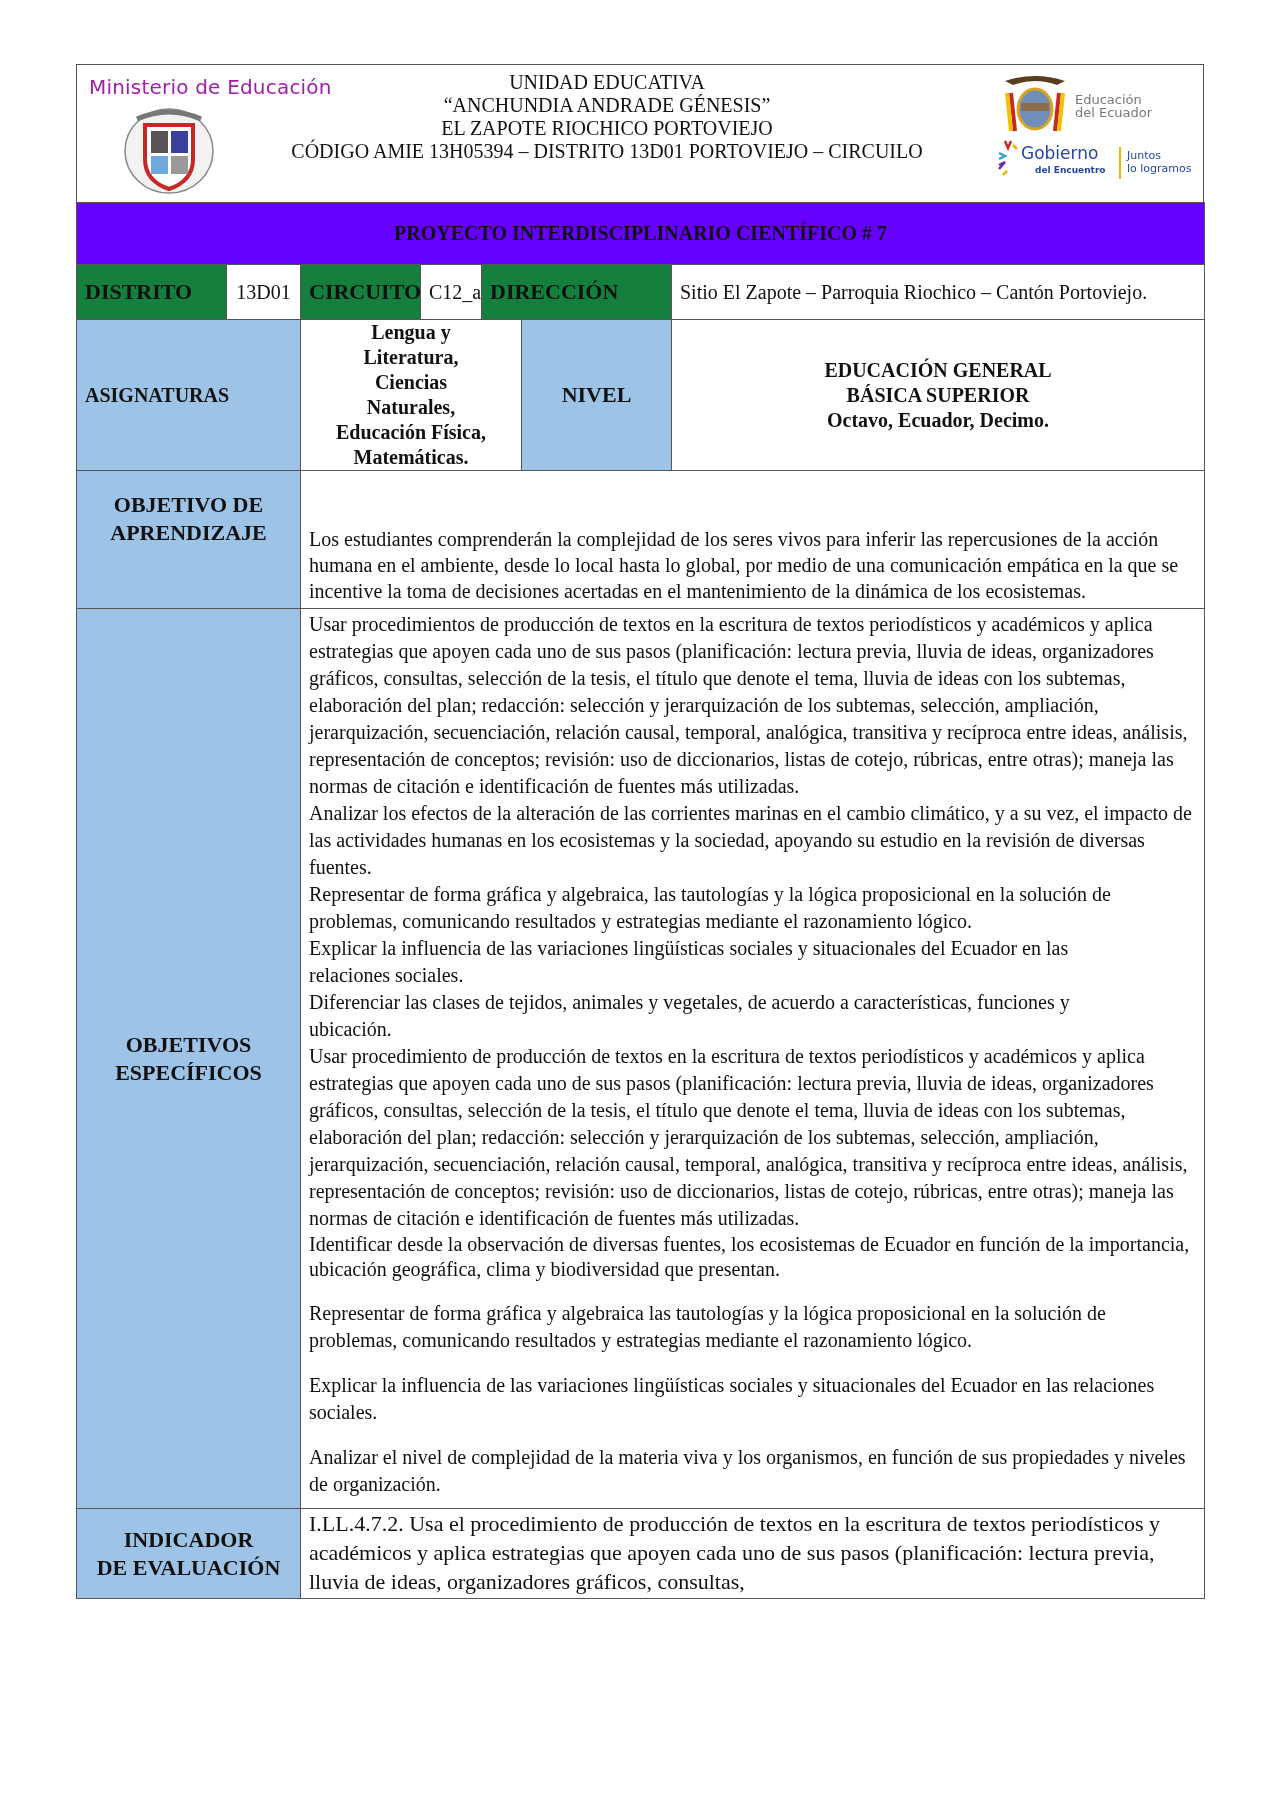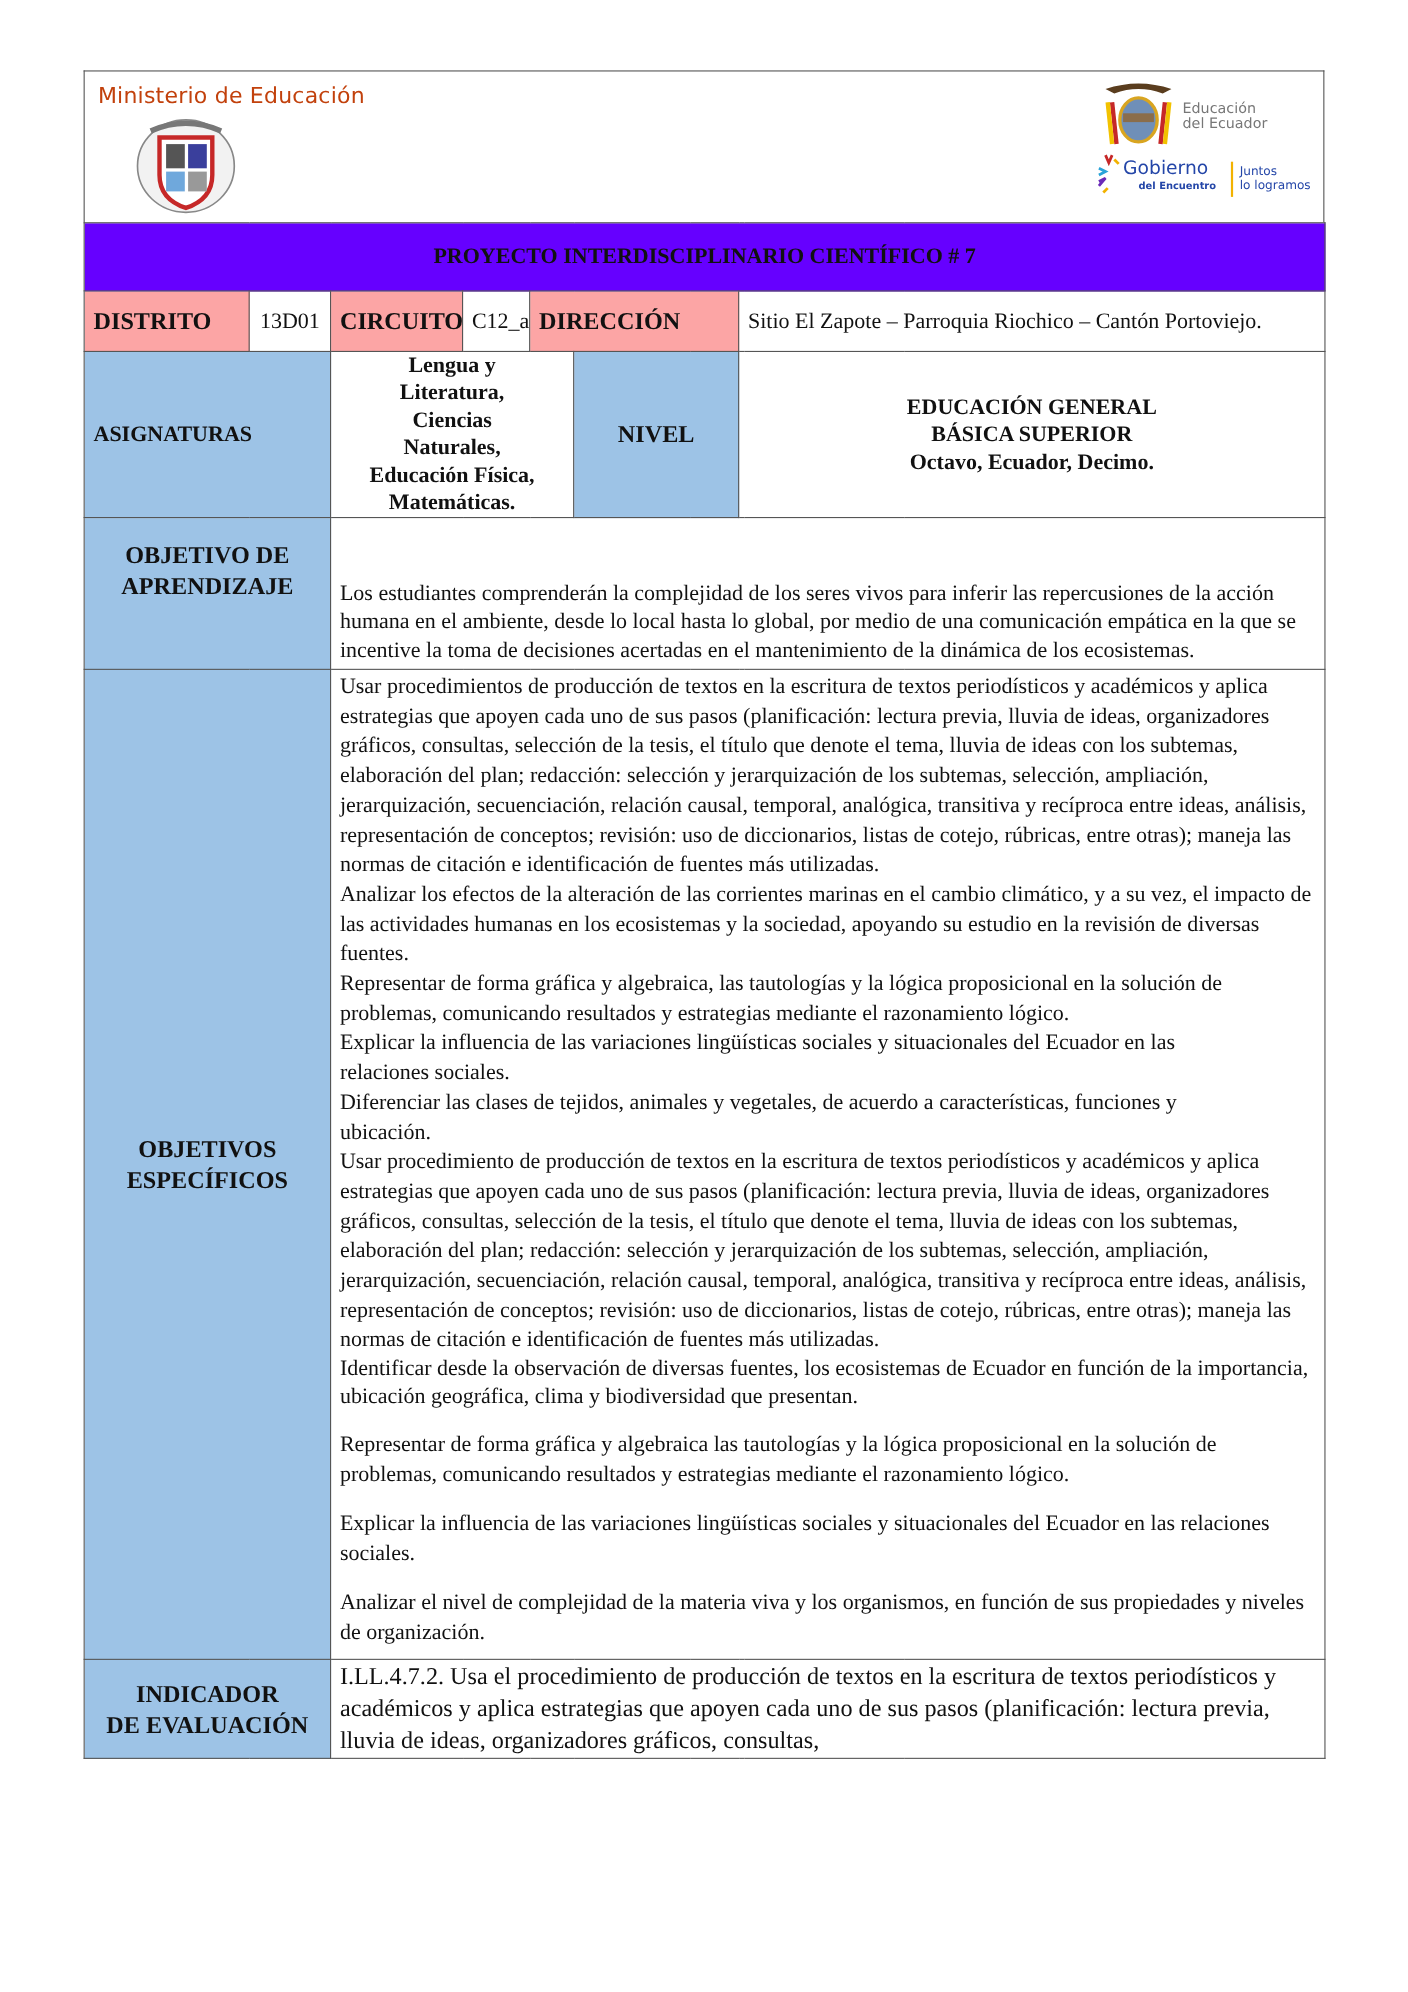--- a/index.html
+++ b/index.html
@@ -1,30 +1,30 @@
 <!DOCTYPE html>
 <html><head>
 <meta charset="utf-8">
 <style>
   html, body { margin: 0; padding: 0; background: #ffffff; }
   body { width: 1280px; height: 1811px; position: relative; font-family: "Liberation Serif", serif; color: #111; }
   .page { position: absolute; left: 76px; top: 64px; width: 1128px; }
   table.doc { border-collapse: collapse; width: 1128px; table-layout: fixed; }
   table.doc td { border: 1.5px solid #555; padding: 0 8px; vertical-align: middle; }
   .purple-bar { background: #6600ff; }
-  .violet { background: #fca5a5; }
+  .violet { background: #15803d; }
   .blue { background: #9dc3e6; }
   .bold { font-weight: bold; }
   .center { text-align: center; }
   .f20 { font-size: 20px; line-height: 25px; }
   .f22 { font-size: 22px; line-height: 28px; }
 
   
   .header { position: relative; height: 138px; border: 1.5px solid #555; border-bottom: none; box-sizing: border-box; }
-  .ministerio { position: absolute; left: 12px; top: 10px; font-family: "DejaVu Sans", sans-serif; font-size: 20px; color: #c2410c; letter-spacing: 0.2px; }
+  .ministerio { position: absolute; left: 12px; top: 10px; font-family: "DejaVu Sans", sans-serif; font-size: 20px; color: #a21caf; letter-spacing: 0.2px; }
   .crest { position: absolute; left: 46px; top: 42px; width: 92px; height: 88px; }
   .school { position: absolute; left: 150px; top: 6px; width: 760px; text-align: center; font-size: 20px; line-height: 23px; }
   .school .l4 { white-space: nowrap; }
   .ecuador { position: absolute; left: 920px; top: 8px; width: 200px; height: 60px; }
   .ec-text { position: absolute; left: 78px; top: 20px; font-family: "DejaVu Sans", sans-serif; font-size: 13px; line-height: 13px; color: #777; }
   .gob { position: absolute; left: 918px; top: 70px; width: 210px; height: 50px; }
   .gob-word { position: absolute; left: 26px; top: 8px; font-family: "DejaVu Sans", sans-serif; font-weight: normal; font-size: 17px; color: #2446a8; }
   .gob-sub { position: absolute; left: 40px; top: 30px; font-family: "DejaVu Sans", sans-serif; font-weight: bold; font-size: 9px; color: #2446a8; }
   .gob-sep { position: absolute; left: 124px; top: 12px; width: 2px; height: 32px; background: #f2b200; }
   .gob-tag { position: absolute; left: 132px; top: 14px; font-family: "DejaVu Sans", sans-serif; font-size: 11px; line-height: 13px; color: #2446a8; }
@@ -44,20 +44,26 @@
     <svg class="crest" viewBox="0 0 92 88">
       <ellipse cx="46" cy="44" rx="44" ry="42" fill="#f2f2f2" stroke="#888" stroke-width="1.5"></ellipse>
       <path d="M22 18 L70 18 L70 52 Q70 74 46 82 Q22 74 22 52 Z" fill="#ffffff" stroke="#c62828" stroke-width="4"></path>
       <rect x="28" y="24" width="17" height="22" fill="#555"></rect>
       <rect x="48" y="24" width="17" height="22" fill="#3a3f9c"></rect>
       <rect x="28" y="49" width="17" height="18" fill="#6fa8dc"></rect>
       <rect x="48" y="49" width="17" height="18" fill="#999"></rect>
       <path d="M14 12 Q46 -2 78 12" fill="none" stroke="#777" stroke-width="5"></path>
     </svg>
 
+    <div class="school">
+      <div>UNIDAD EDUCATIVA</div>
+      <div>“ANCHUNDIA ANDRADE GÉNESIS”</div>
+      <div>EL ZAPOTE RIOCHICO PORTOVIEJO</div>
+      <div class="l4">CÓDIGO AMIE 13H05394 – DISTRITO 13D01 PORTOVIEJO – CIRCUILO</div>
+    </div>
 
     <div class="ecuador">
       <svg width="76" height="62" viewBox="0 0 76 62">
         <path d="M8 8 Q38 -2 68 8 L60 12 Q38 4 16 12 Z" fill="#5a3d1e"></path>
         <ellipse cx="38" cy="36" rx="17" ry="20" fill="#6f8fb8" stroke="#d9a520" stroke-width="3"></ellipse>
         <rect x="24" y="30" width="28" height="8" fill="#8a6d4b"></rect>
         <path d="M14 20 L18 58" stroke="#c62828" stroke-width="4"></path>
         <path d="M62 20 L58 58" stroke="#c62828" stroke-width="4"></path>
         <path d="M10 20 L14 58" stroke="#f2c200" stroke-width="4"></path>
         <path d="M66 20 L62 58" stroke="#f2c200" stroke-width="4"></path>

